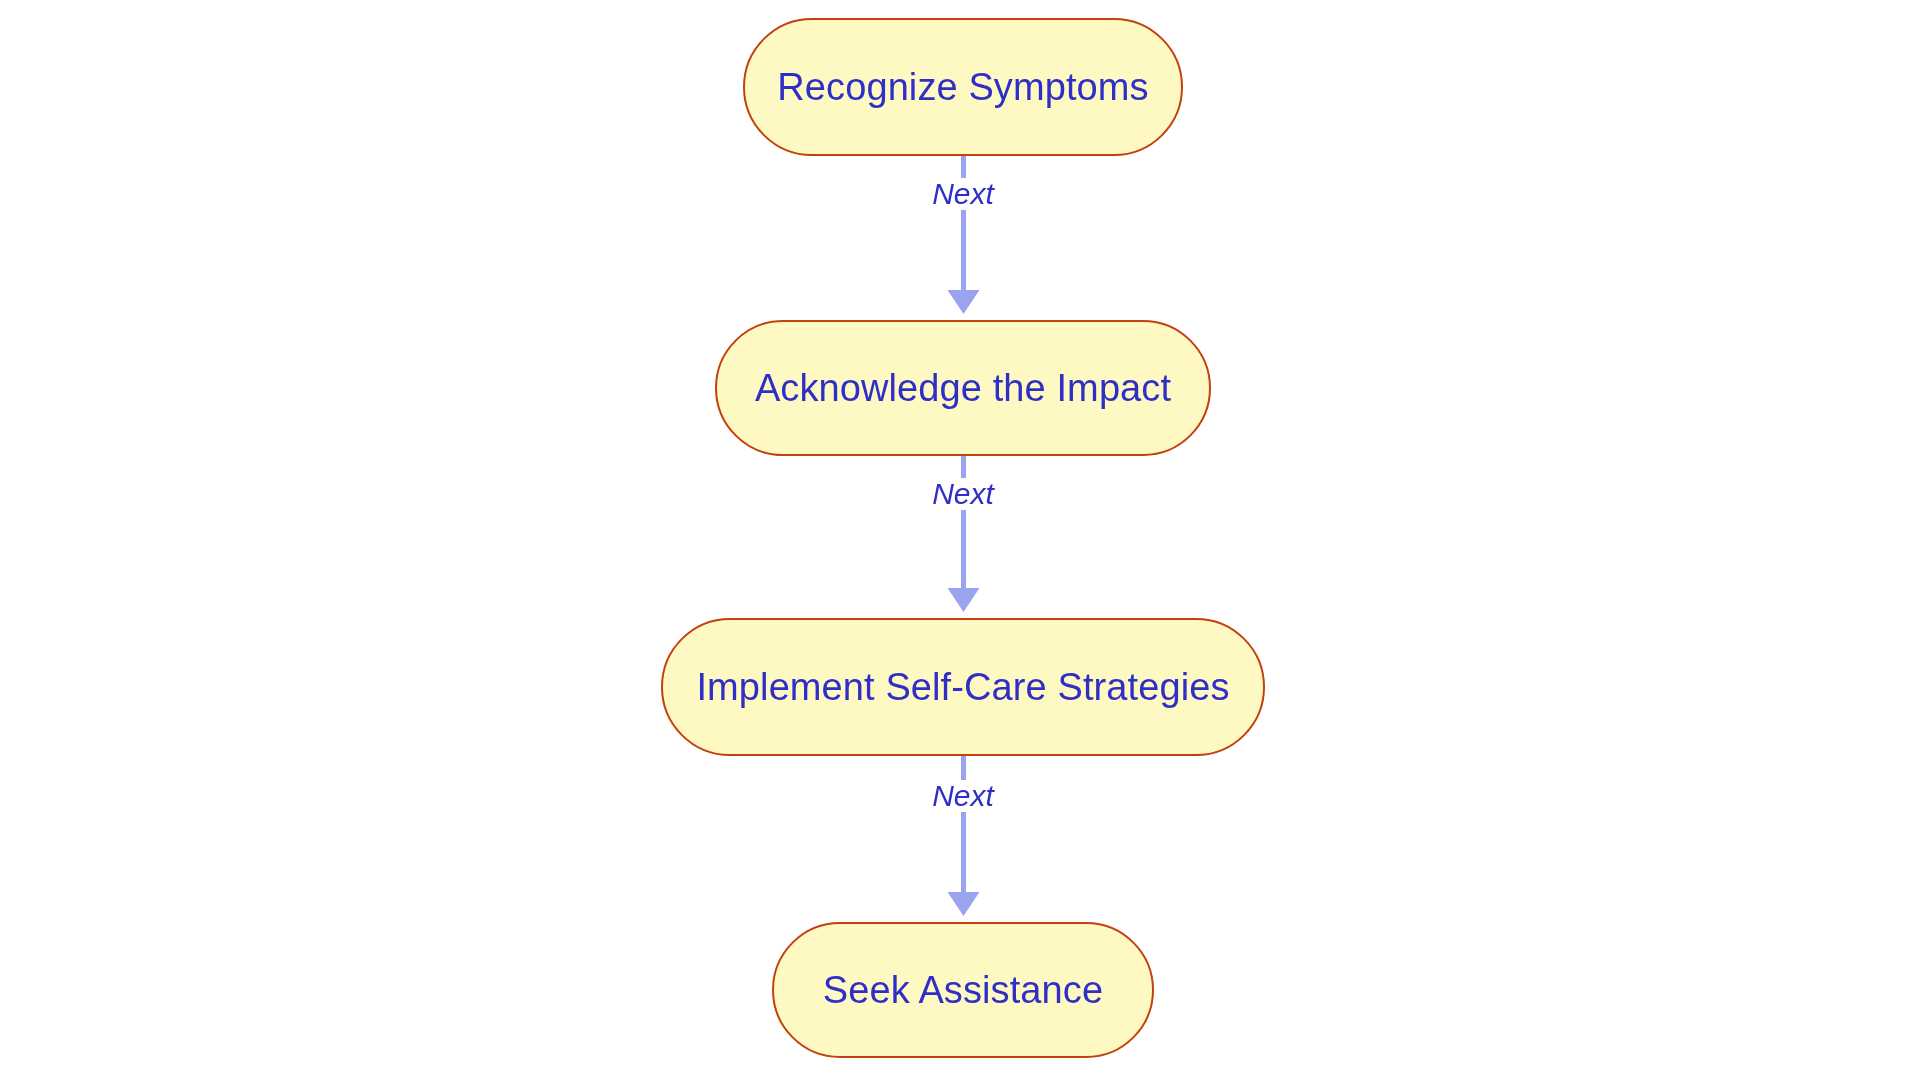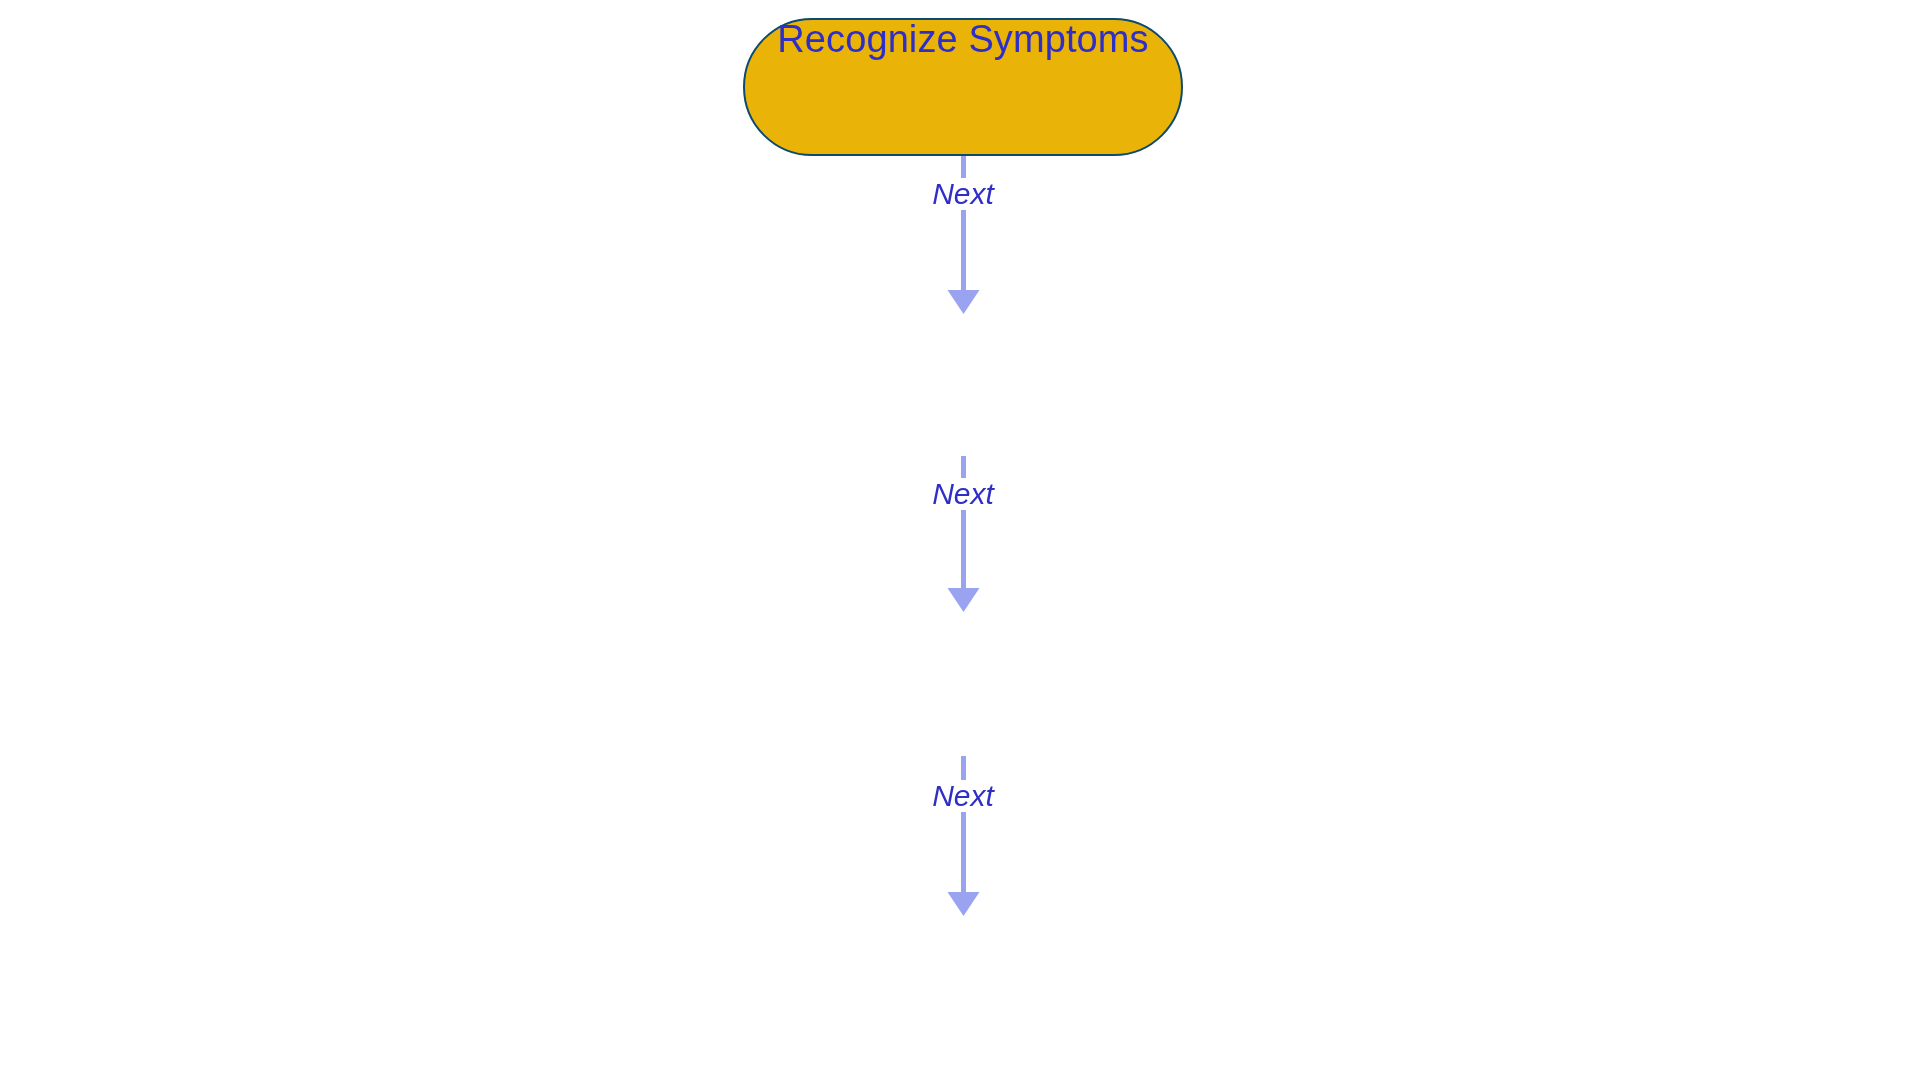--- a/index.html
+++ b/index.html
@@ -27,23 +27,24 @@
     top: 0;
     width: 1920px;
     height: 1083px;
   }
 
   
   .node {
     position: absolute;
     box-sizing: border-box;
     display: flex;
+    align-items: center;
     justify-content: center;
-    background: #eab308;
-    border: 2px solid #0c4a6e;
+    background: #fef9c3;
+    border: 2px solid #c2410c;
     border-radius: 999px;
     transform: translateX(-50%);
   }
   .node-label {
     color: #2f2fc7;
     font-size: 38px;
     font-weight: 400;
     letter-spacing: 0.1px;
     white-space: nowrap;
     line-height: 1;
@@ -119,29 +120,38 @@
     <div class="node node-1">
       <span class="node-label">Recognize Symptoms</span>
     </div>
 
     <div class="connector edge-1">
       <div class="connector-line"></div>
       <div class="connector-head"></div>
       <span class="connector-label">Next</span>
     </div>
 
+    <div class="node node-2">
+      <span class="node-label">Acknowledge the Impact</span>
+    </div>
 
     <div class="connector edge-2">
       <div class="connector-line"></div>
       <div class="connector-head"></div>
       <span class="connector-label">Next</span>
     </div>
 
+    <div class="node node-3">
+      <span class="node-label">Implement Self-Care Strategies</span>
+    </div>
 
     <div class="connector edge-3">
       <div class="connector-line"></div>
       <div class="connector-head"></div>
       <span class="connector-label">Next</span>
     </div>
 
+    <div class="node node-4">
+      <span class="node-label">Seek Assistance</span>
+    </div>
 
   </div>
 </div>
 
 </body></html>

